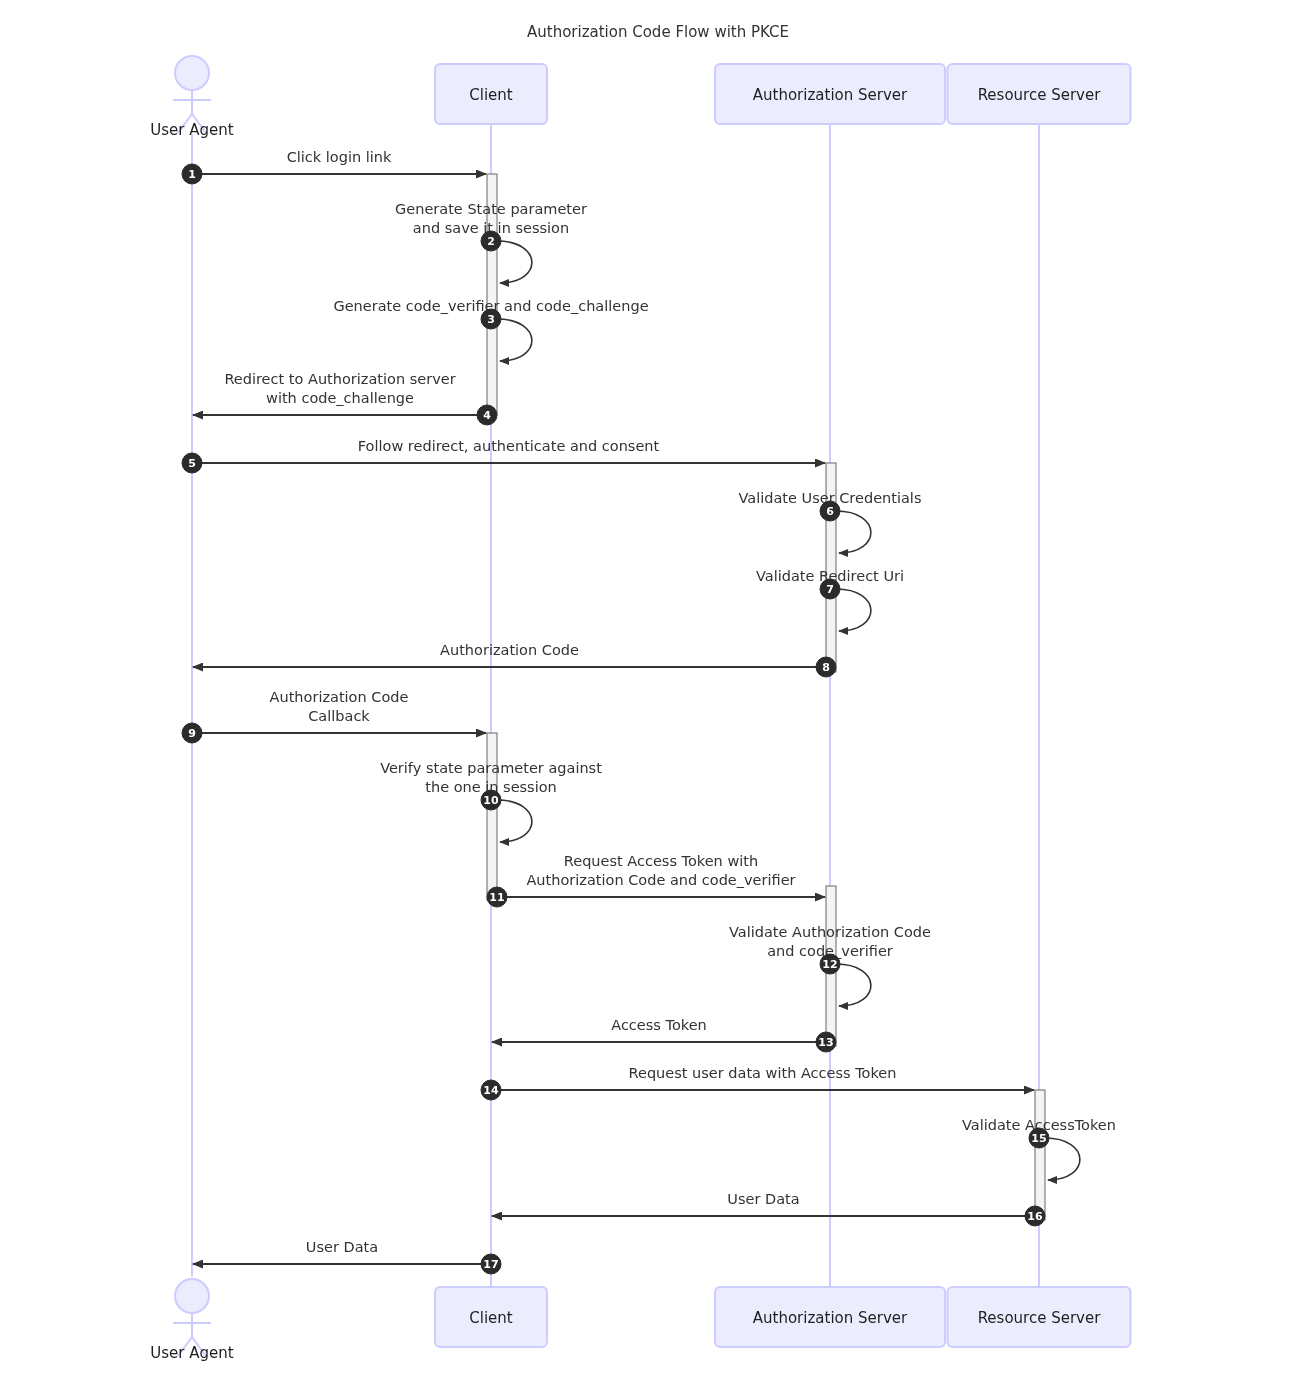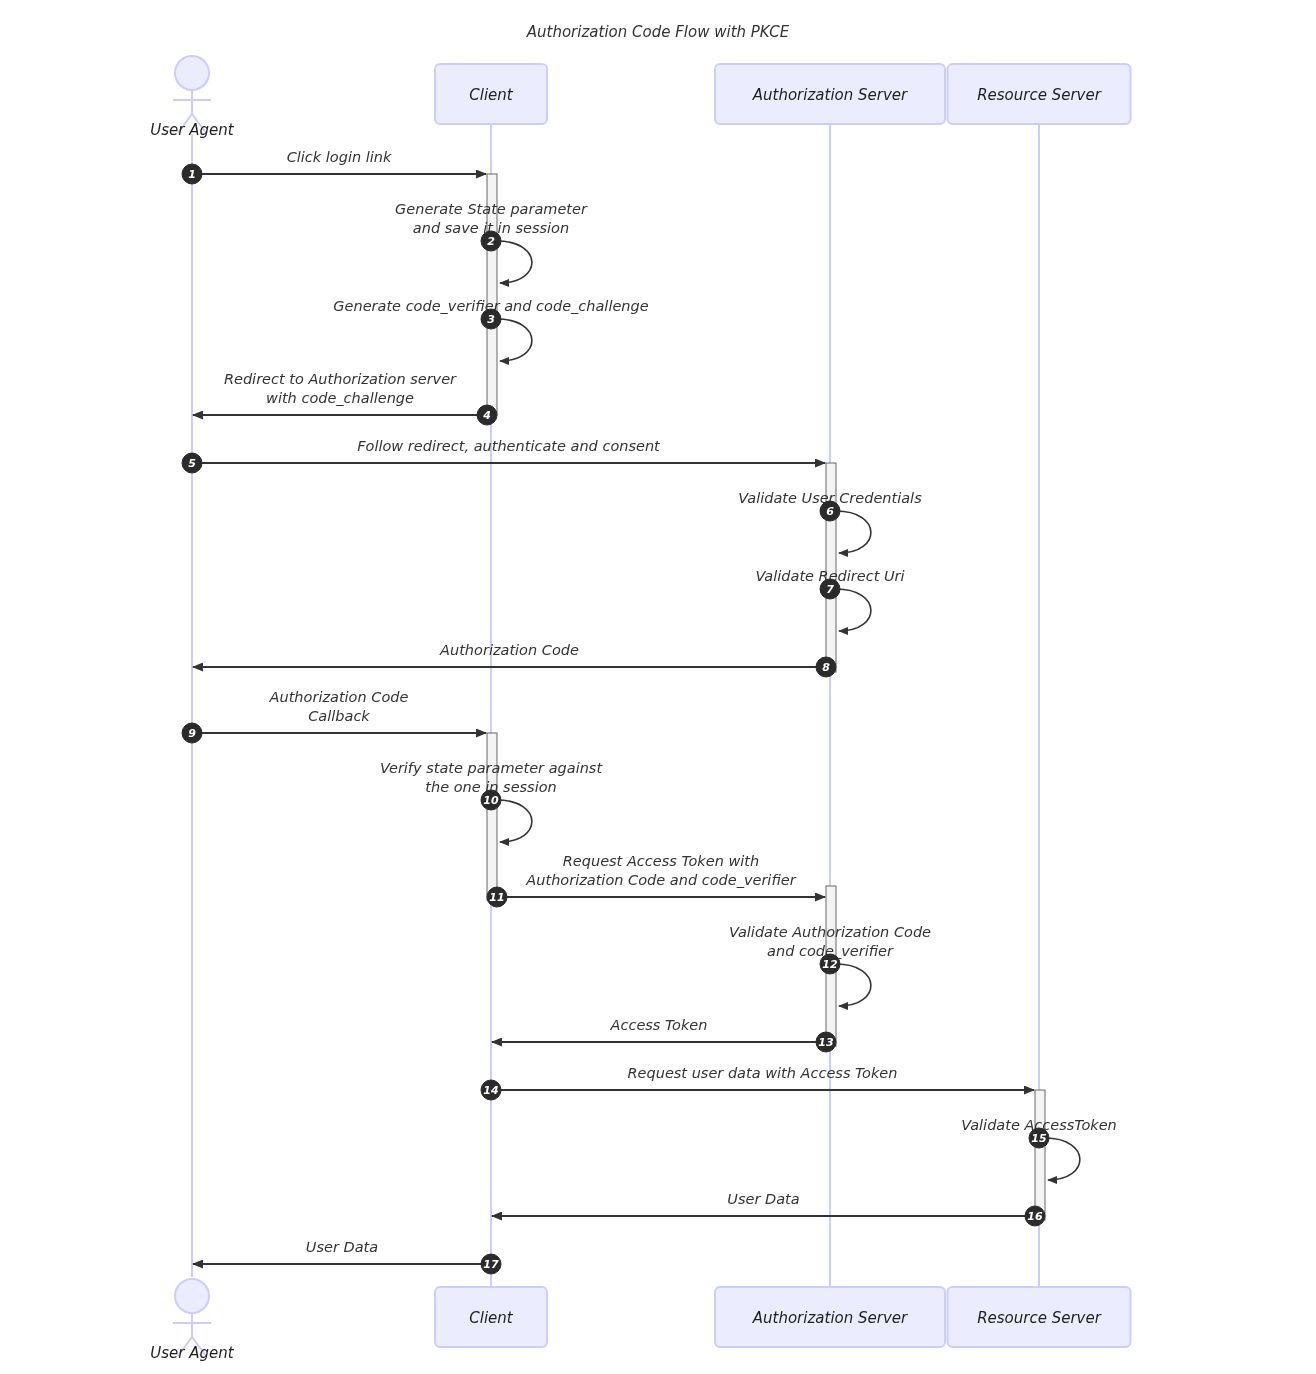--- a/index.html
+++ b/index.html
@@ -6,21 +6,20 @@
   body{
     font-family:"DejaVu Sans","Liberation Sans",sans-serif;
     -webkit-font-smoothing:antialiased;
   }
   #stage{
     position:relative;
     width:1316px;
     height:1374px;
     background:#ffffff;
     overflow:hidden;
-    font-style:italic;
   }
   #diagram-svg{
     position:absolute;
     left:0; top:0;
     width:1316px;
     height:1374px;
   }
   .diagram-title{
     font-size:15px;
     fill:#333333;

